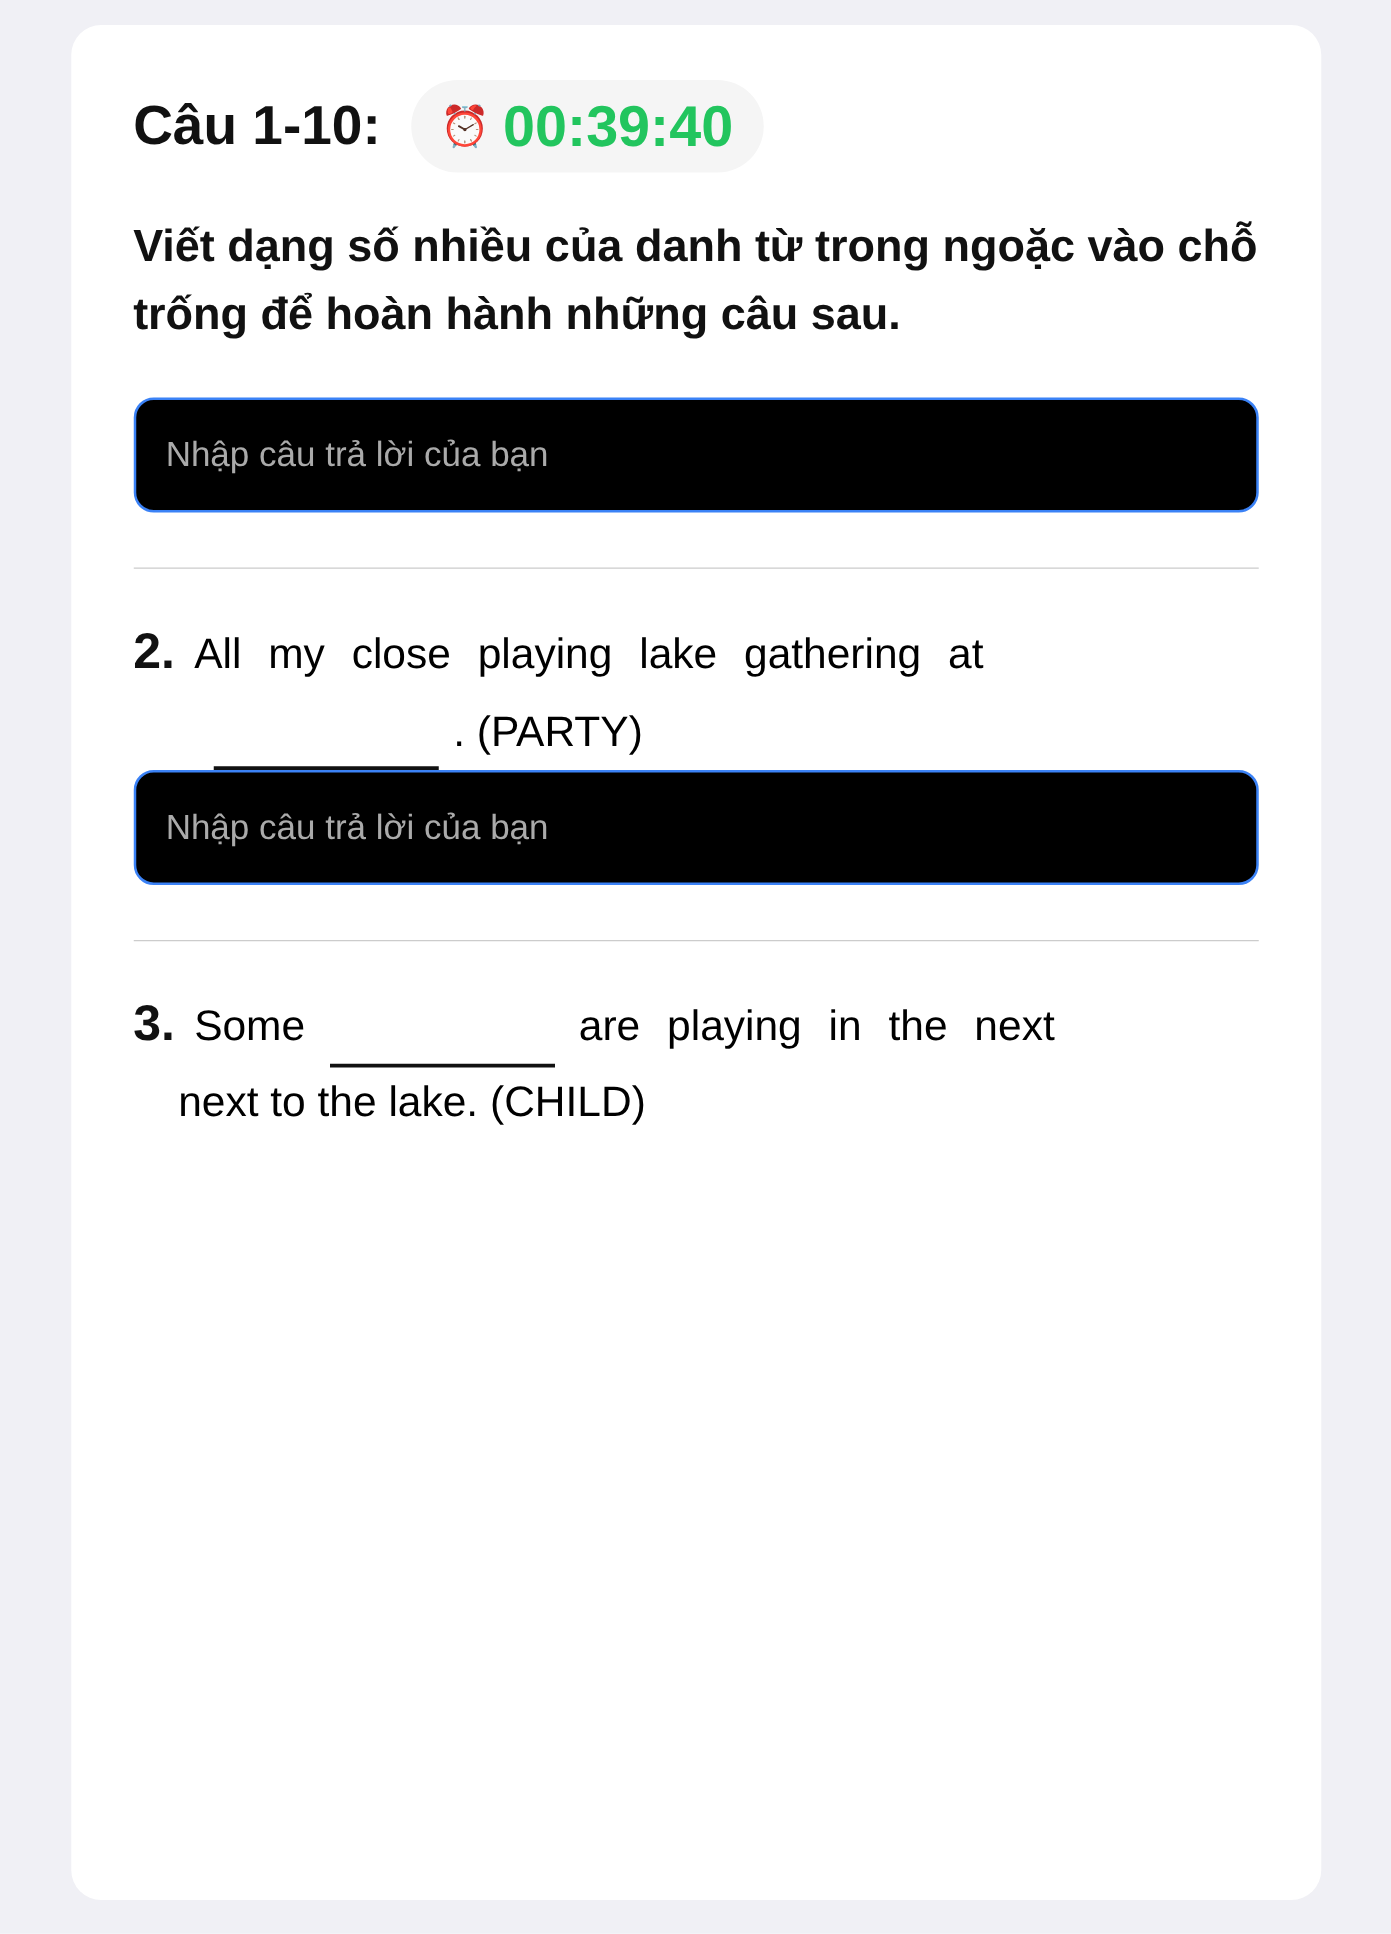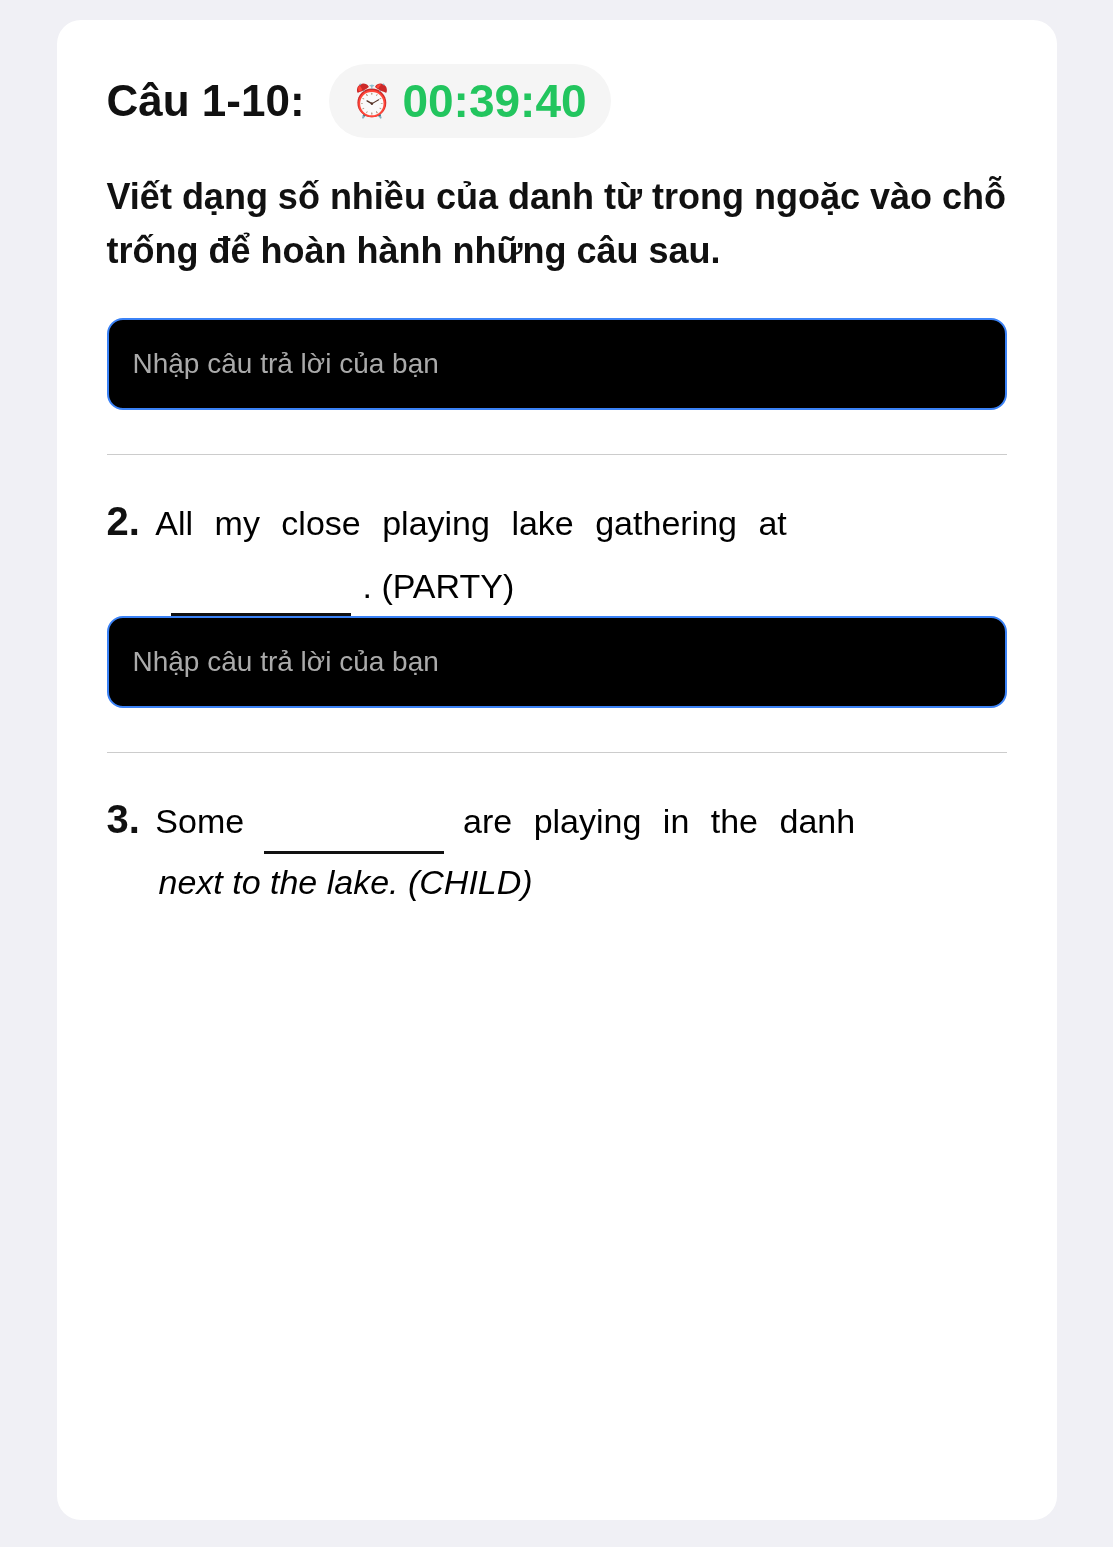--- a/index.html
+++ b/index.html
@@ -166,21 +166,21 @@
 
   <div class="question-block">
     <div class="question-sentence">
       <span class="question-number">3.</span>
       <span class="word">Some</span>
       <span class="blank">&nbsp;</span>
       <span class="word">are</span>
       <span class="word">playing</span>
       <span class="word">in</span>
       <span class="word">the</span>
-      <span class="word">danh</span>
+      <span class="word">next</span>
       <br>
-      <span style="margin-left:52px;font-style:italic;">
+      <span style="margin-left:36px;">
         next to the lake. (CHILD)
       </span>
     </div>
   </div>
 
 </div>
 
 </body></html>

